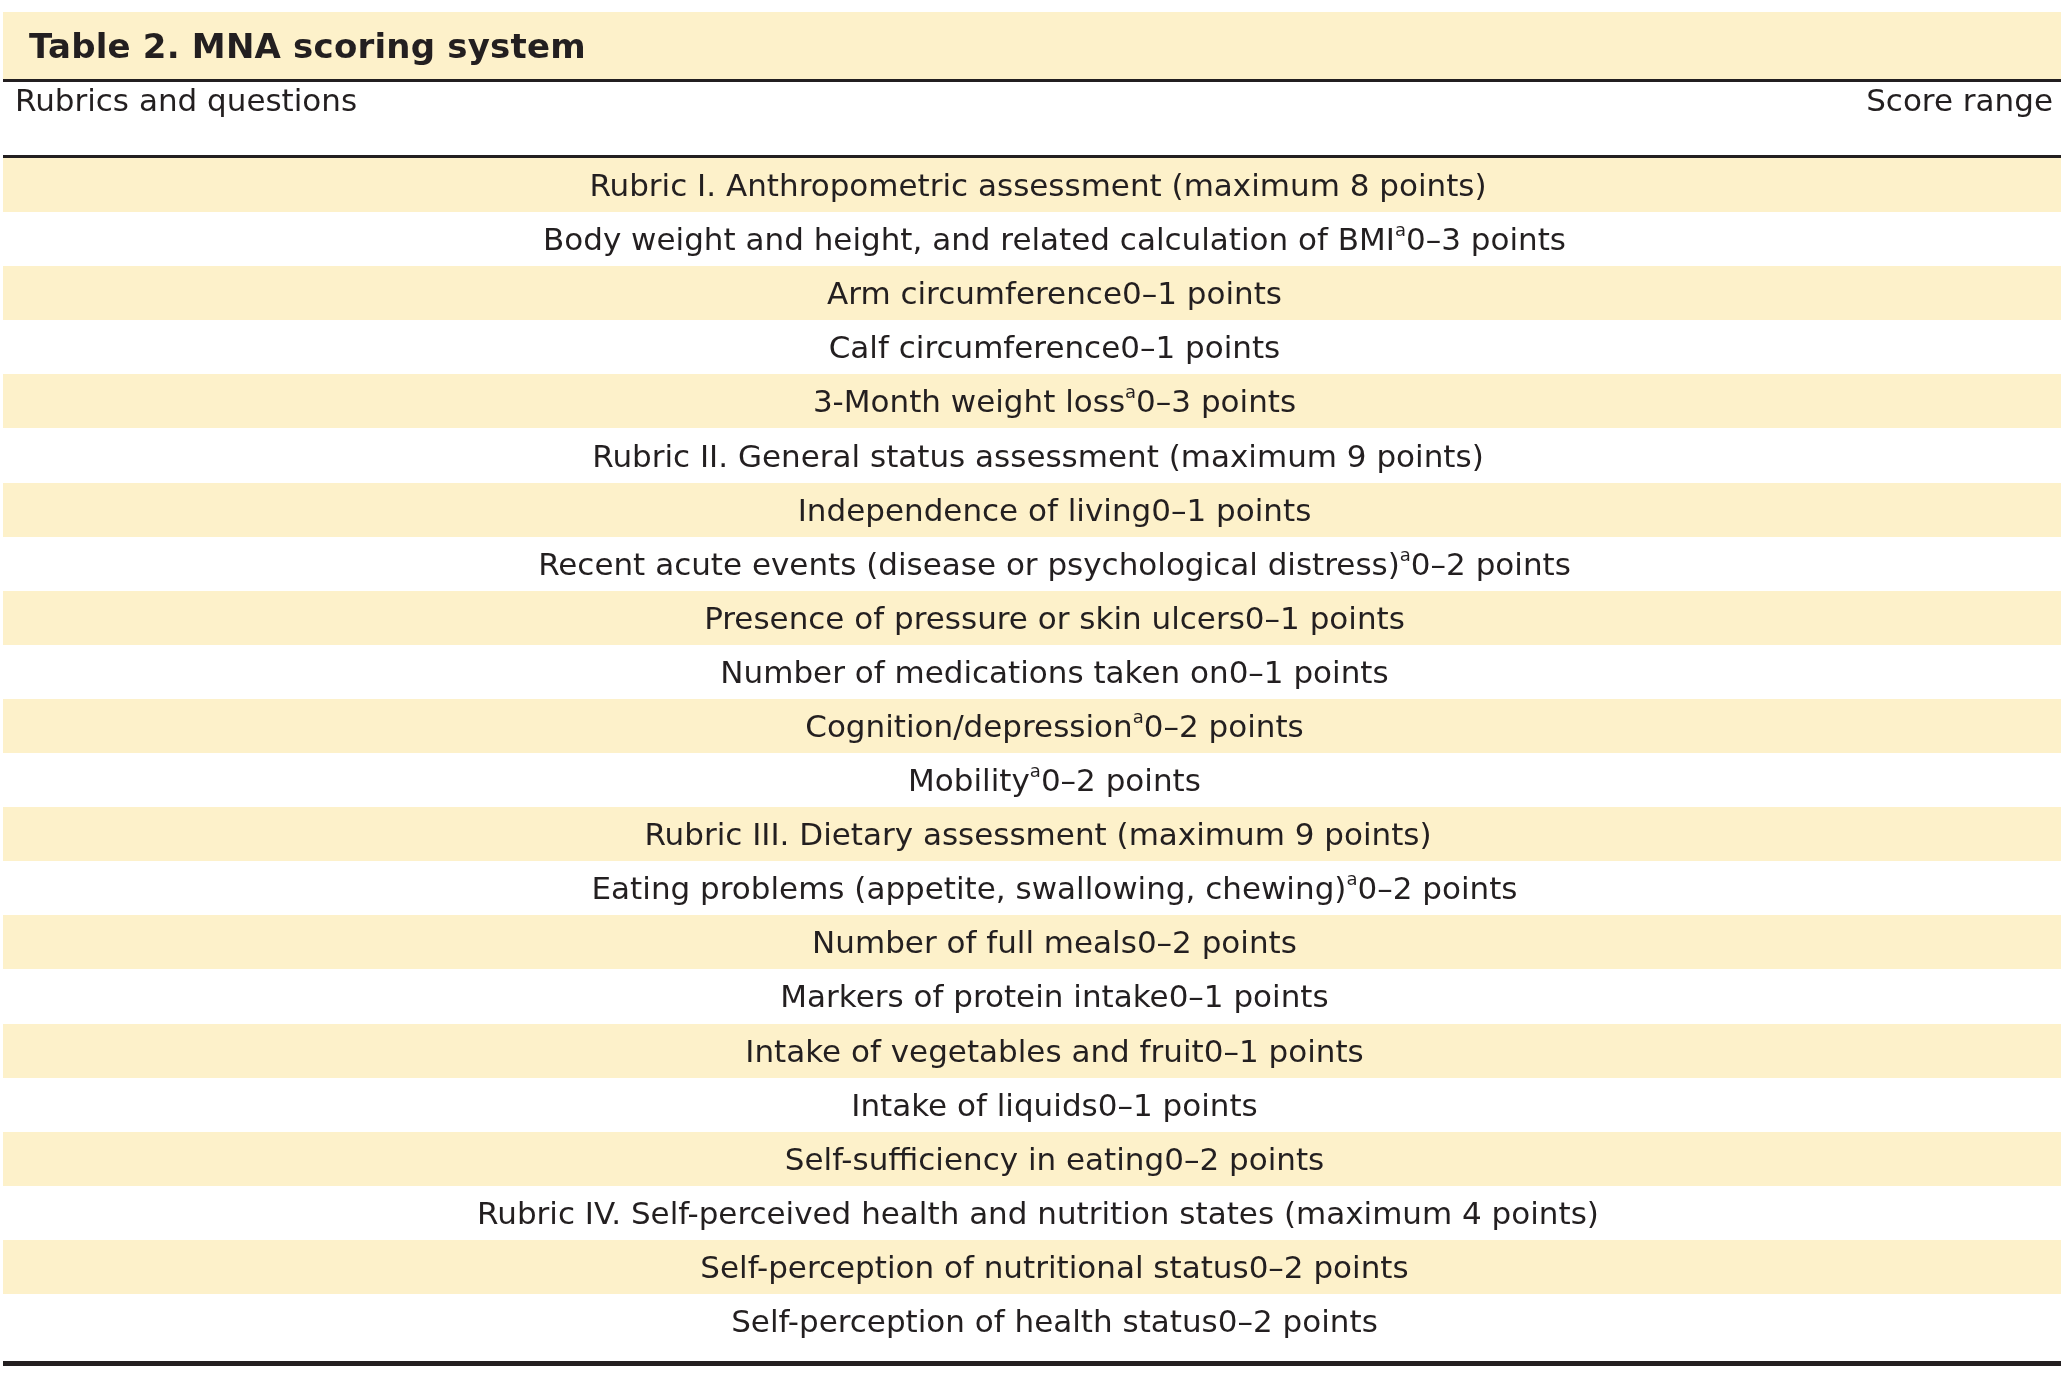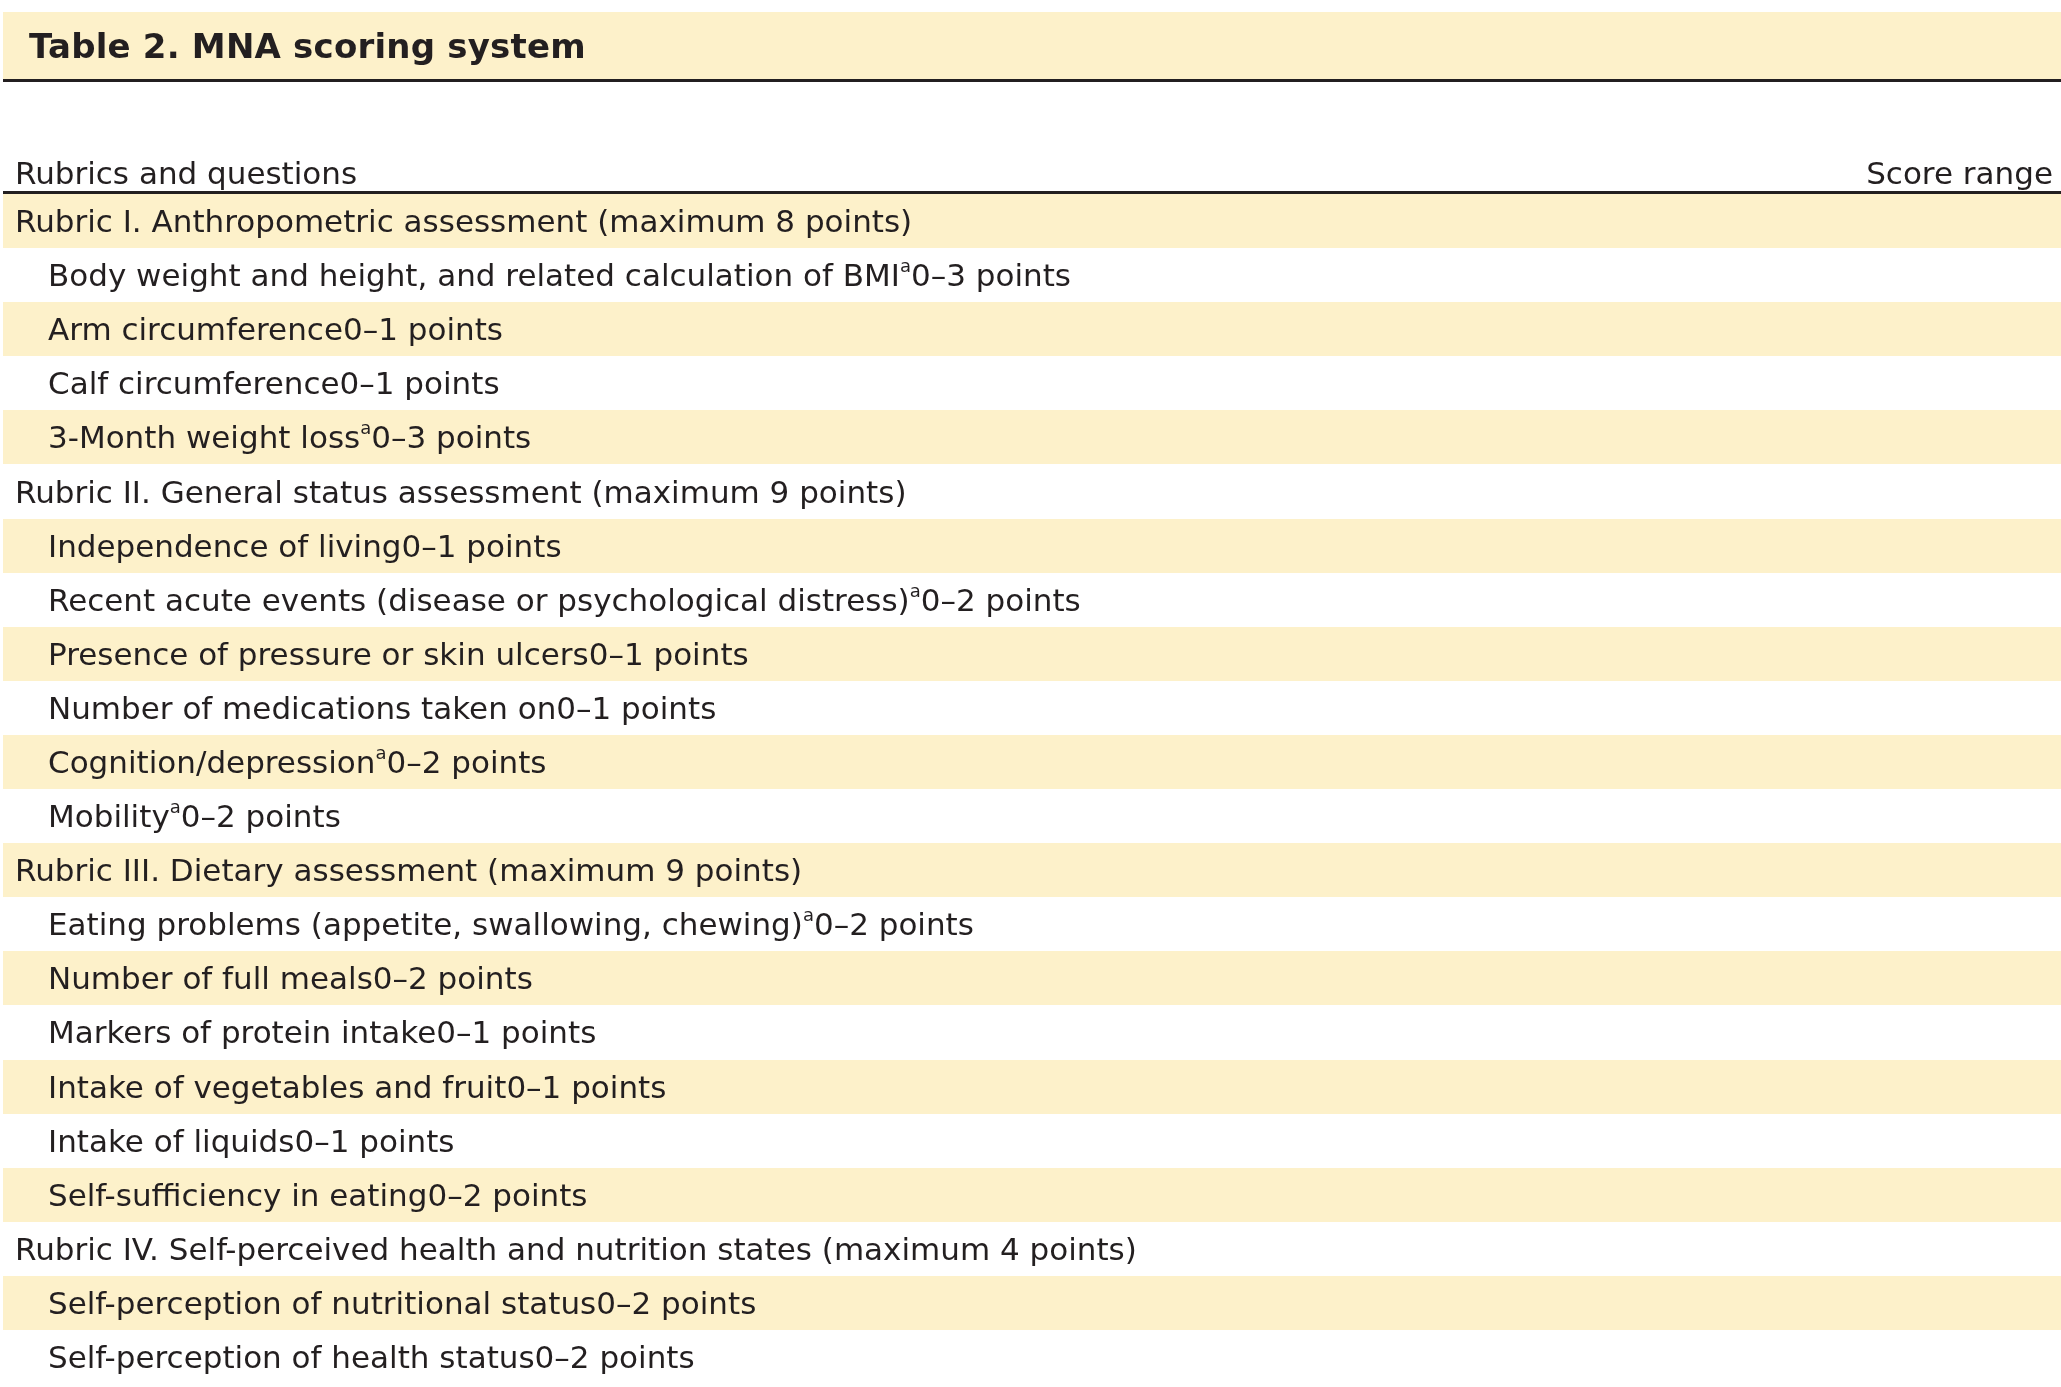--- a/index.html
+++ b/index.html
@@ -28,38 +28,38 @@
     padding-left: 26px;
     box-sizing: border-box;
     border-bottom: 3px solid #231f20;
   }
   .title-bar span {
     font-weight: bold;
     font-size: 34px;
     letter-spacing: 0.2px;
   }
   .col-header {
-    height: 112px;
+    height: 76px;
     display: flex;
-    align-items: flex-end;
+    align-items: flex-start;
     justify-content: space-between;
     box-sizing: border-box;
     border-bottom: 3px solid #231f20;
     font-size: 31px;
     padding-left: 12px;
     padding-right: 0;
   }
   .col-header .score-h {
     padding-right: 8px;
   }
   .row {
     height: 54.1px;
     display: flex;
     align-items: center;
-    justify-content: flex-start;
+    justify-content: center;
     box-sizing: border-box;
     font-size: 31px;
   }
   .row.shaded { background: #fdf1ca; }
   .row .label { padding-left: 12px; white-space: nowrap; }
   .row.item .label { padding-left: 45px; }
   .row .score { white-space: nowrap; }
   .row .label sup {
     font-size: 18px;
     vertical-align: 14px;

